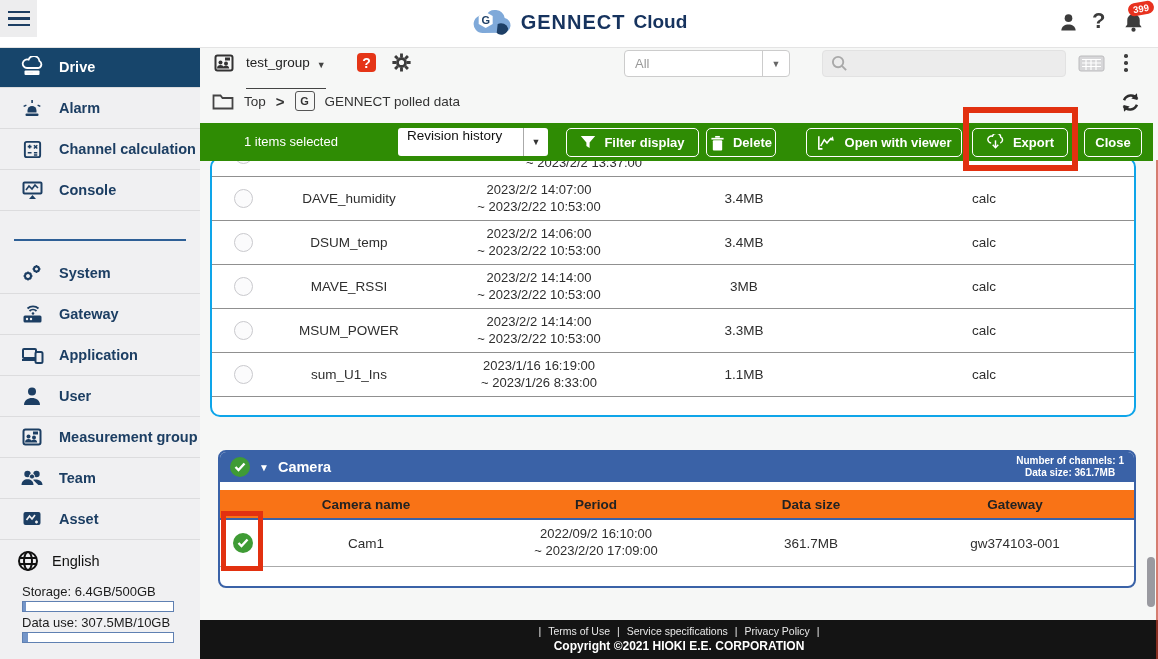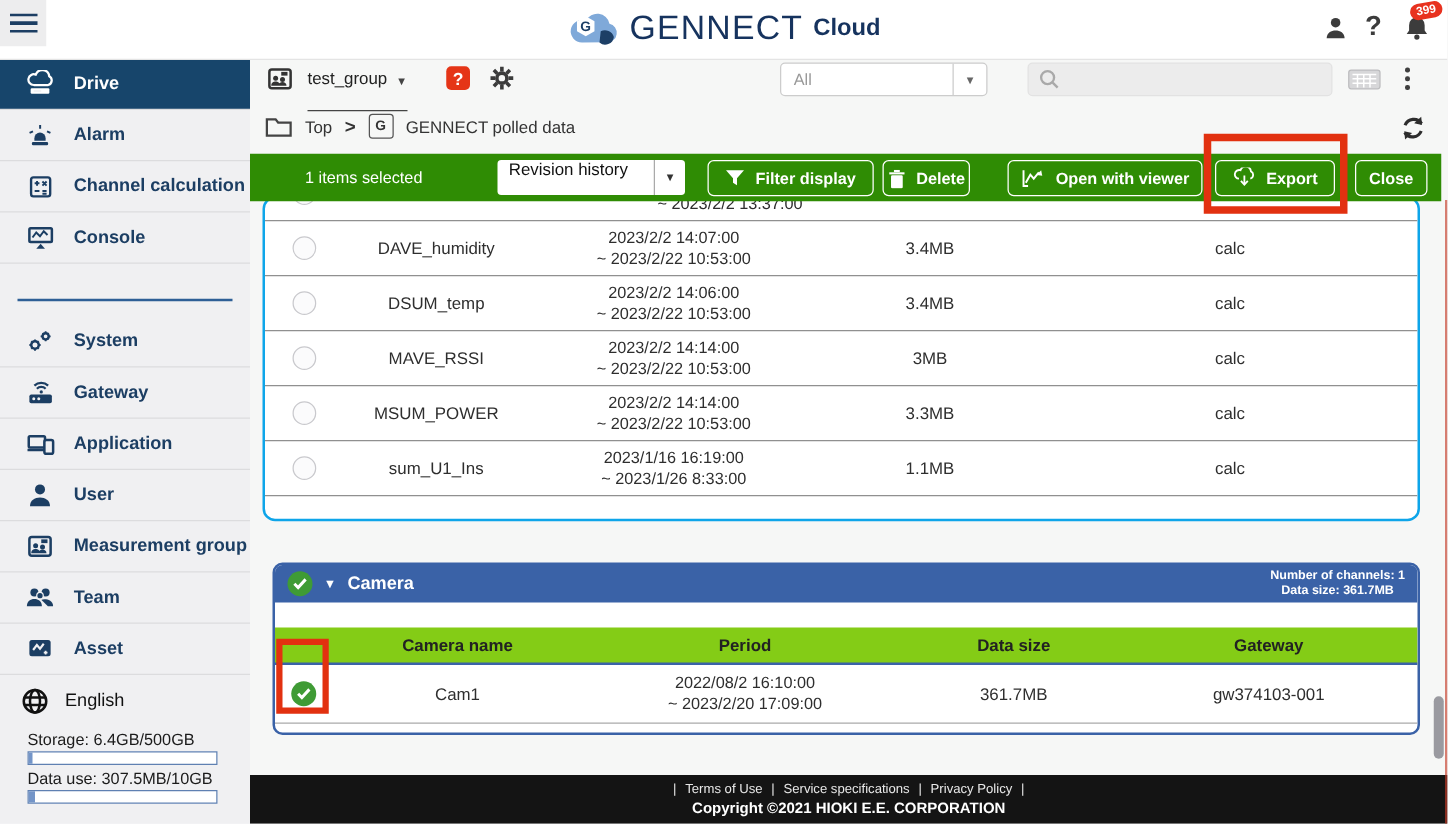--- a/index.html
+++ b/index.html
@@ -3,21 +3,21 @@
 <meta charset="utf-8">
 <style>
   html,body{margin:0;padding:0;width:1158px;height:659px;background:#f5f6f5;font-family:"Liberation Sans",sans-serif;overflow:hidden;position:relative}
   .abs{position:absolute}
   svg{display:block}
   
   .header{position:absolute;left:0;top:0;width:1158px;height:47px;background:#fff;border-bottom:1px solid #e4e4e4;z-index:6}
   .hamburger{position:absolute;left:0;top:0;width:37px;height:37px;background:#ededee;display:flex;flex-direction:column;justify-content:center;align-items:center;gap:4px;cursor:pointer}
   .hamburger div{width:22px;height:2.6px;background:#1c3e63}
   .logo{position:absolute;left:50%;top:7px;transform:translateX(-50%);display:flex;align-items:center;gap:8px}
-  .logo .brand{font-size:27px;font-weight:normal;color:#16335e;letter-spacing:1px}
+  .logo .brand{font-size:20px;font-weight:bold;color:#16335e;letter-spacing:1px}
   .logo .suffix{font-size:19px;font-weight:600;color:#16335e}
   .hdr-ic{position:absolute;top:11px;color:#3c3c3c}
   .badge{position:absolute;left:1128px;top:2px;background:#e8321f;color:#fff;font-size:9.5px;font-weight:bold;padding:1px 5px;border-radius:8px;transform:rotate(-10deg);z-index:7}
   
   .sidebar{position:absolute;left:0;top:47px;width:200px;height:612px;background:#f0f0f2}
   .side-item{height:41px;box-sizing:border-box;display:flex;align-items:center;gap:15px;padding-left:20px;border-bottom:1px solid #dcdcde;color:#1c3e63;font-weight:bold;font-size:14.5px;cursor:pointer}
   .side-item .ic{width:24px;display:flex;justify-content:center}
   .side-item.active{background:#17456b;color:#fff}
   .side-gap{height:42px;position:relative;border-bottom:none}
   .side-divider{position:absolute;left:14px;right:14px;top:28px;height:2px;background:#2e5f96}
@@ -50,21 +50,21 @@
   .chan-row.partial{margin-top:-26px;border-bottom:1px solid #909090}
   .cell{text-align:center;font-size:13.5px;color:#2e2e2e}
   .period{font-size:13px;line-height:1.3}
   .radio{width:17px;height:17px;border-radius:50%;border:1.5px solid #c9c9cd;background:#fbfbfc;margin:0 auto;cursor:pointer}
   
   .cam{position:absolute;left:18px;top:403px;width:918px;height:138px;background:#fff;border:2px solid #3a62a7;border-radius:8px;box-sizing:border-box;overflow:hidden;z-index:1}
   .cam-head{height:30px;background:#3a62a7;display:flex;align-items:center;gap:9px;padding:0 10px;color:#fff}
   .cam-title{font-size:14.5px;font-weight:bold}
   .cam-info{margin-left:auto;text-align:center;font-size:10px;font-weight:bold;line-height:1.25}
   .cam-grid{display:grid;grid-template-columns:46px 200px 260px 170px 1fr;align-items:center}
-  .cam-th{background:#84cc16;height:28px;border-bottom:2px solid #3a62a7;margin-top:20px}
+  .cam-th{background:#f97316;height:28px;border-bottom:2px solid #3a62a7;margin-top:8px}
   .cam-th .cell{font-weight:bold;color:#222}
   .cam-row{height:46px;border-bottom:1px solid #aaa}
   .chk{width:20px;height:20px;border-radius:50%;background:#3f9b35;display:flex;align-items:center;justify-content:center;margin:0 auto;cursor:pointer}
   .hl{position:absolute;border:6px solid #e23110;box-sizing:border-box;z-index:5;pointer-events:none}
   
   .footer{position:absolute;left:200px;top:620px;width:958px;height:39px;background:#141414;color:#fff;text-align:center;z-index:6}
   .f-links{font-size:10.5px;color:#e8e8e8;margin-top:5px;display:flex;justify-content:center;gap:7px}
   .f-links .lk{cursor:pointer}
   .f-copy{font-size:12px;font-weight:bold;margin-top:2px}
   .scroll-thumb{position:absolute;left:1147px;top:557px;width:8px;height:50px;background:#9a9aa0;border-radius:4px;z-index:6;cursor:pointer}
@@ -437,21 +437,21 @@
       <span class="cell">Data size</span>
       <span class="cell">Gateway</span>
     </div>
     <div class="cam-grid cam-row">
       <span class="chk">
           <svg width="12" height="10" viewBox="0 0 12 10">
             <polyline points="1.5,5 4.5,8 10.5,1.5" fill="none" stroke="#fff" stroke-width="2.4"></polyline>
           </svg>
         </span>
       <span class="cell">Cam1</span>
-      <span class="cell period"><span>2022/08/2 16:10:00</span><br><span>~ 2023/2/20 17:09:00</span></span>
+      <span class="cell period"><span>2022/09/2 16:10:00</span><br><span>~ 2023/2/20 17:09:00</span></span>
       <span class="cell">361.7MB</span>
       <span class="cell">gw374103-001</span>
     </div>
   </div>
 
   <div class="hl" style="left:21px;top:464px;width:42px;height:60px;border-width:5px"></div>
 </div>
 
 <div class="footer">
   <div class="f-links">

